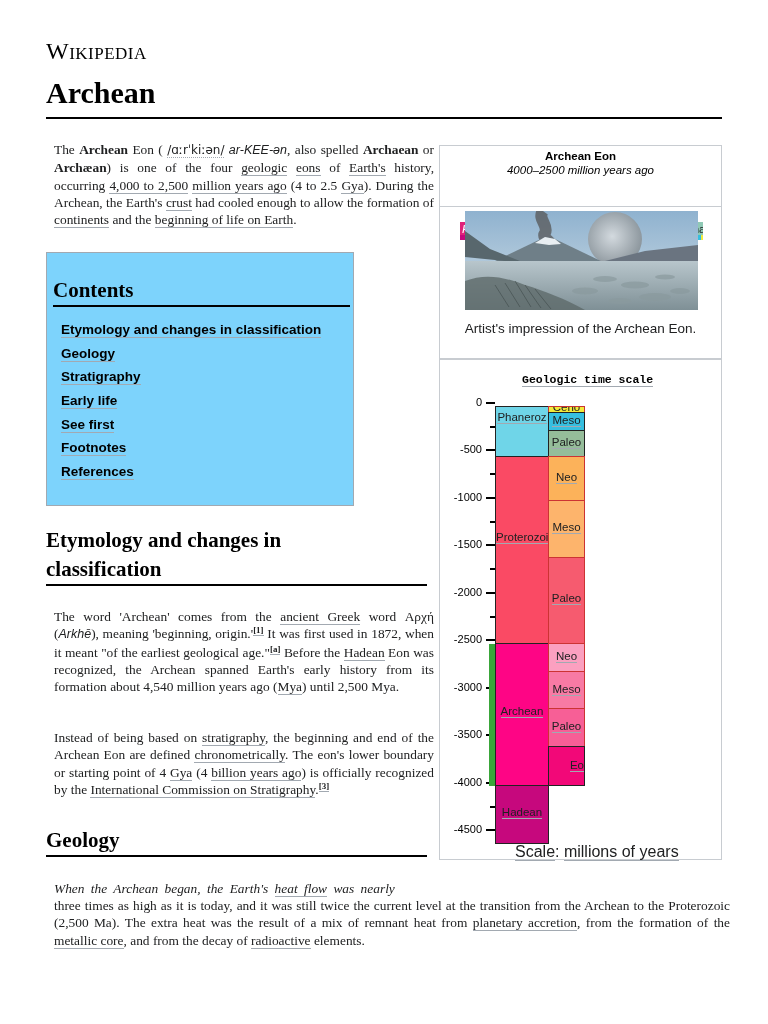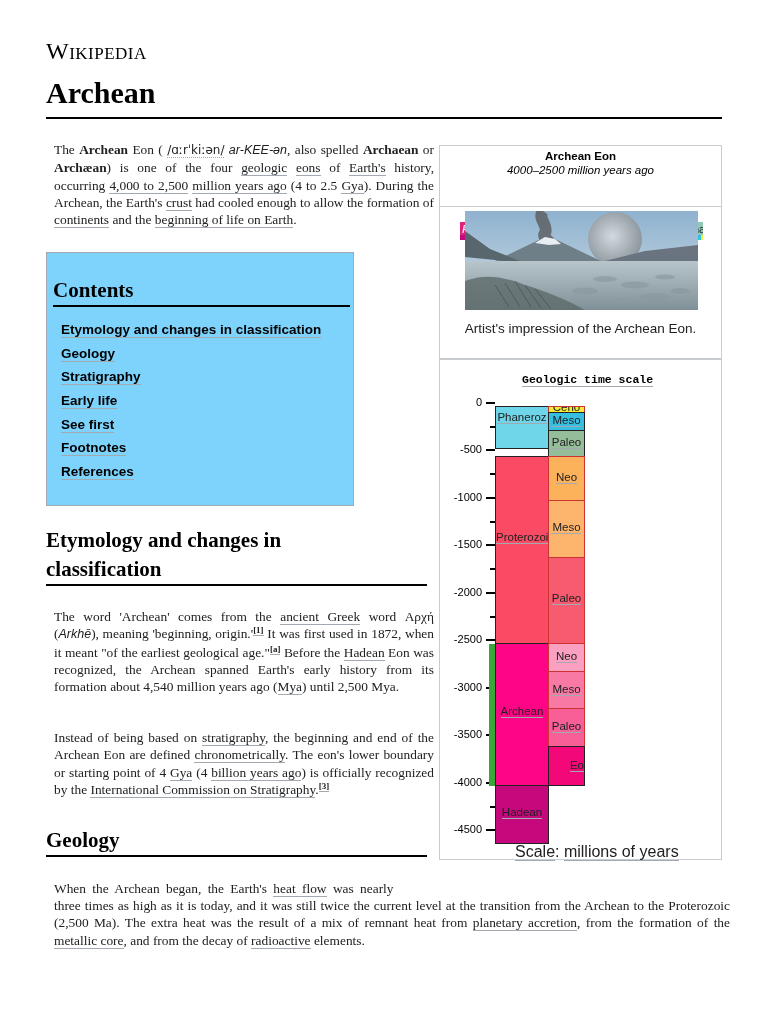--- a/index.html
+++ b/index.html
@@ -91,21 +91,21 @@
 <h2 class="h2" style="top:526px;"><span>Etymology and changes in</span><br><span>classification</span></h2>
 <div class="h2-rule" style="top:584px;"></div>
 
 <p class="body etym"><span>The word 'Archean' comes from the </span><a class="lnk">ancient Greek</a><span> word Αρχή (</span><i style="font-family:'Liberation Sans',sans-serif;font-size:12.5px;">Arkhē</i><span>), meaning 'beginning, origin.'</span><sup><span>[1]</span></sup><span> It was first used in 1872, when it meant "of the earliest geological age."</span><sup><span>[a]</span></sup><span> Before the </span><a class="lnk">Hadean</a><span> Eon was recognized, the Archean spanned Earth's early history from its formation about 4,540 million years ago (</span><a class="lnk">Mya</a><span>) until 2,500 Mya.</span></p>
 
 <p class="body etym2"><span>Instead of being based on </span><a class="lnk">stratigraphy</a><span>, the beginning and end of the Archean Eon are defined </span><a class="lnk">chronometrically</a><span>. The eon's lower boundary or starting point of 4 </span><a class="lnk">Gya</a><span> (4 </span><a class="lnk">billion years ago</a><span>) is officially recognized by the </span><a class="lnk">International Commission on Stratigraphy</a><span>.</span><sup><span>[3]</span></sup></p>
 
 <h2 class="h2" style="top:826px;">Geology</h2>
 <div class="h2-rule" style="top:855px;"></div>
 
-<p class="body geo-p1" style="text-align:left;word-spacing:3px;"><span>When the Archean began, the Earth's </span><a class="lnk">heat flow</a><span> was nearly</span></p>
+<p class="body geo-p1" style="text-align:left;word-spacing:3px;font-style:italic;"><span>When the Archean began, the Earth's </span><a class="lnk">heat flow</a><span> was nearly</span></p>
 <p class="body geo-p2"><span>three times as high as it is today, and it was still twice the current level at the transition from the Archean to the Proterozoic (2,500 Ma). The extra heat was the result of a mix of remnant heat from </span><a class="lnk">planetary accretion</a><span>, from the formation of the </span><a class="lnk">metallic core</a><span>, and from the decay of </span><a class="lnk">radioactive</a><span> elements.</span></p>
 
 <div class="infobox">
   <div class="ib-title">Archean Eon</div>
   <div class="ib-sub">4000–2500 million years ago</div>
   <div class="tl-bar">
     <div class="tl-seg" style="width:38px;background:#e0237a;">
       <span class="lbl" style="color:#fff;font-style:italic;border-bottom:1px solid #fff;">Hadn</span>
       <div class="sub" style="left:0;width:38px;background:#c6087d;"></div>
     </div>
@@ -205,21 +205,21 @@
   <div class="tick" style="left:46px;top:327px;width:9px;"></div>
   <div class="tick" style="left:50px;top:351px;width:5px;"></div>
   <div class="tick" style="left:46px;top:374px;width:9px;"></div>
   <div class="tick" style="left:50px;top:398px;width:5px;"></div>
   <div class="tick" style="left:46px;top:422px;width:9px;"></div>
   <div class="tick" style="left:50px;top:446px;width:5px;"></div>
   <div class="tick" style="left:46px;top:469px;width:9px;"></div>
 
   <div style="position:absolute;left:49px;top:284px;width:6px;height:142px;background:#3aa63a;"></div>
 
-  <div class="col" style="left:55px;top:46px;width:54px;height:43px;background:#6fd5e8;">
+  <div class="col" style="left:55px;top:46px;width:54px;height:51px;background:#6fd5e8;">
     <div class="t" style="top:4px;"><span>Phaneroz</span></div>
   </div>
   <div class="col" style="left:55px;top:96px;width:54px;height:188px;background:#fa4a64;">
     <div class="t" style="top:74px;"><span>Proterozoic</span></div>
   </div>
   <div class="col" style="left:55px;top:283px;width:54px;height:143px;background:#fe0585;">
     <div class="t" style="top:61px;"><span>Archean</span></div>
   </div>
   <div class="col" style="left:55px;top:425px;width:54px;height:59px;background:#c6087d;">
     <div class="t" style="top:20px;"><span>Hadean</span></div>

